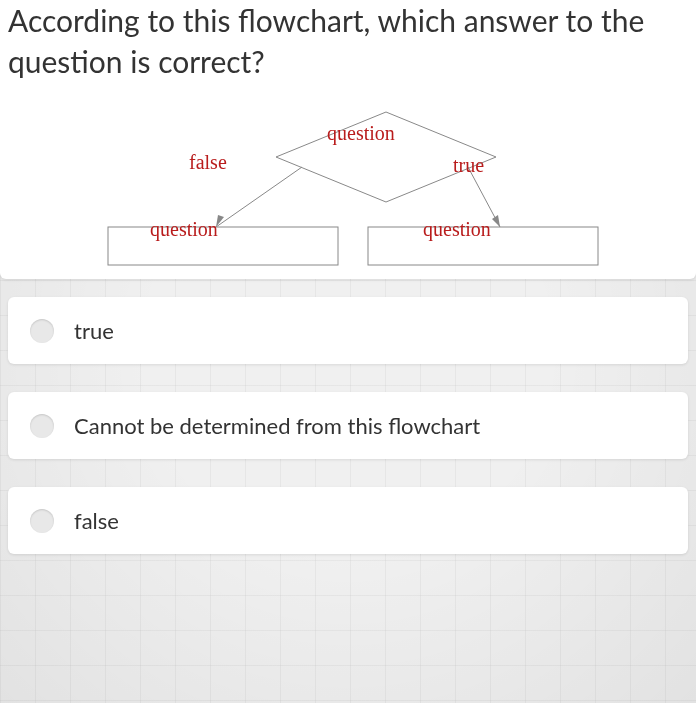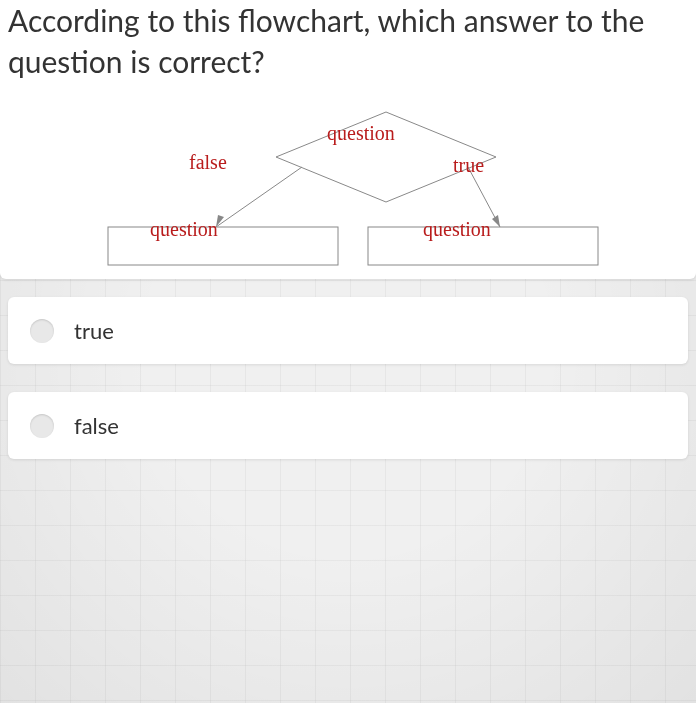--- a/index.html
+++ b/index.html
@@ -120,15 +120,19 @@
   </div>
 </div>
 
 <div class="answers">
   <div class="answer-option">
     <div class="radio-circle"></div>
     <div class="answer-label">true</div>
   </div>
   <div class="answer-option">
     <div class="radio-circle"></div>
+    <div class="answer-label">Cannot be determined from this flowchart</div>
+  </div>
+  <div class="answer-option">
+    <div class="radio-circle"></div>
     <div class="answer-label">false</div>
   </div>
 </div>
 
 </body></html>

